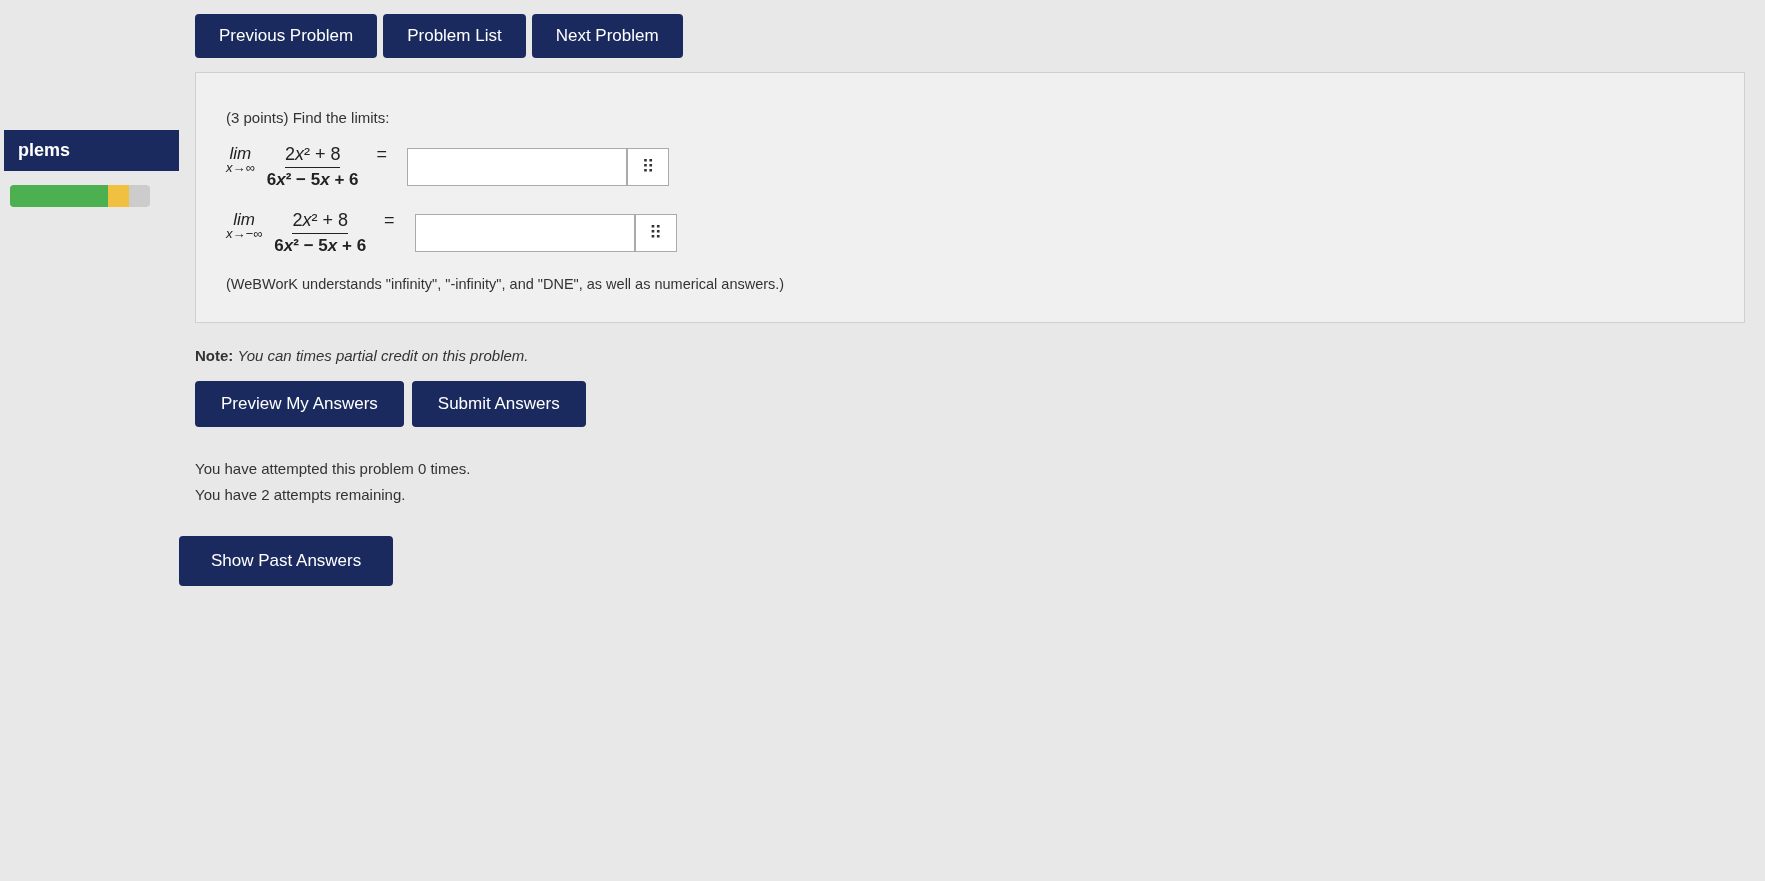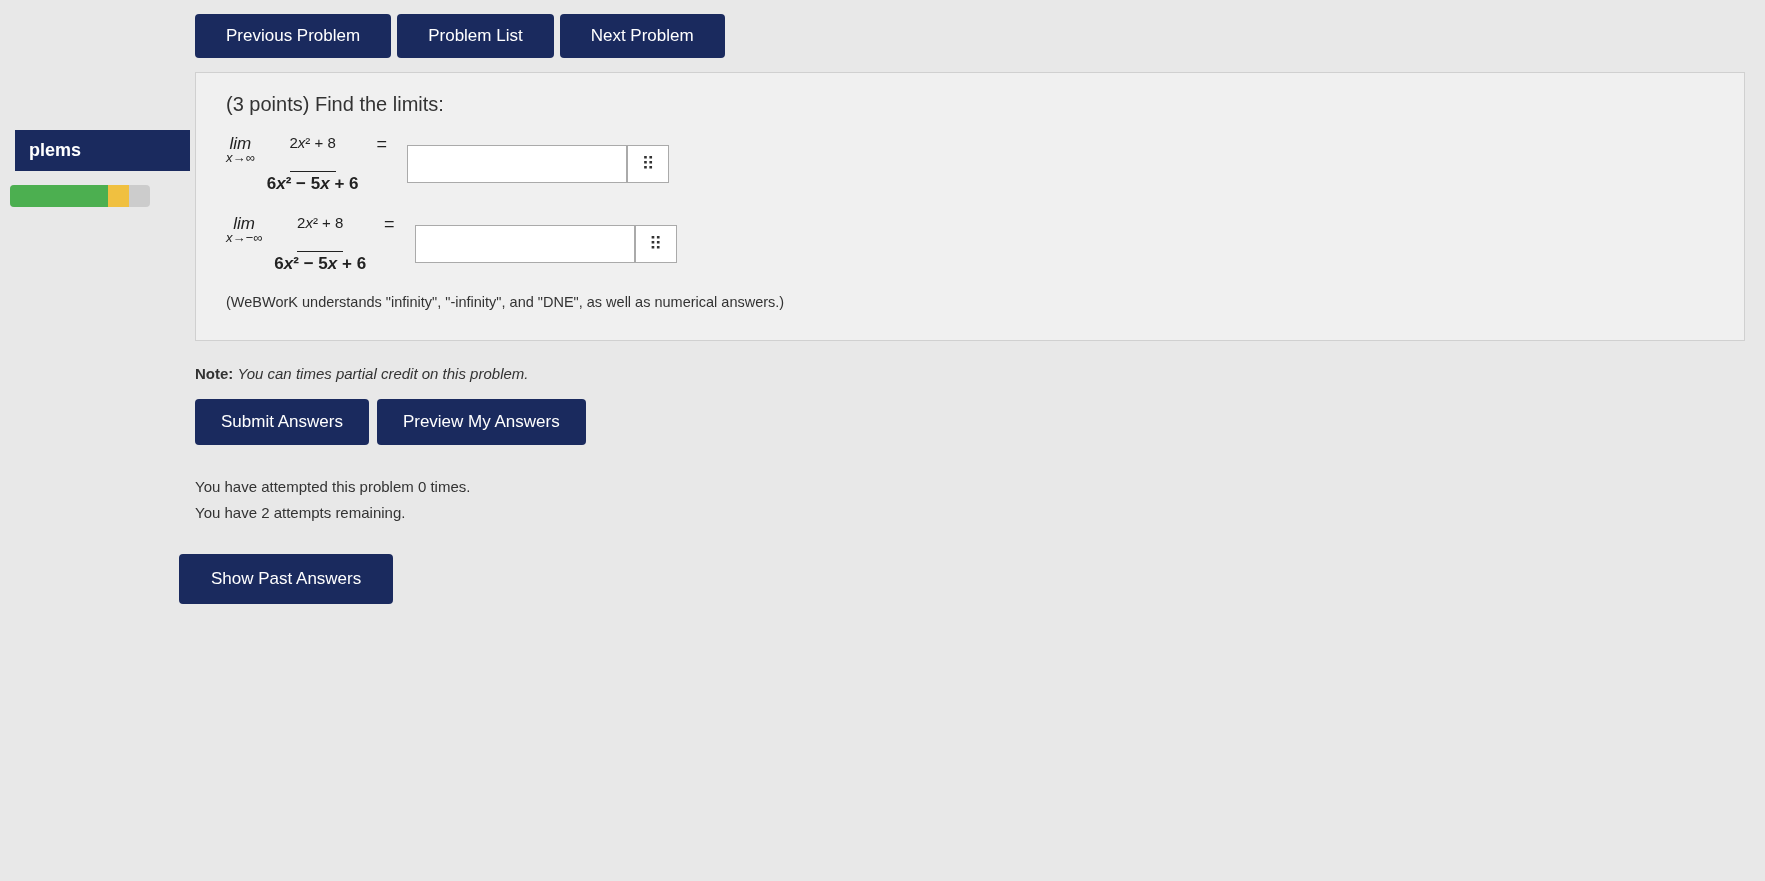--- a/index.html
+++ b/index.html
@@ -22,21 +22,21 @@
     }
 
     .sidebar-label {
       background-color: #1a2a5e;
       color: white;
       font-weight: bold;
       font-size: 18px;
       padding: 10px 14px;
       position: absolute;
       top: 130px;
-      left: 15px;
+      left: 4px;
       width: 100%;
     }
 
     .progress-bar-container {
       position: absolute;
       top: 185px;
       left: 10px;
       width: 140px;
       height: 22px;
       background-color: #ccc;
@@ -68,38 +68,39 @@
       gap: 6px;
       padding: 14px 20px;
       background-color: #e8e8e8;
     }
 
     .nav-btn {
       background-color: #1a2a5e;
       color: white;
       border: none;
       border-radius: 4px;
-      padding: 12px 31px;
+      padding: 12px 24px;
       font-size: 17px;
       cursor: pointer;
       font-weight: 500;
     }
 
     
     .problem-area {
       background-color: #f0f0f0;
       margin: 0 20px 0 20px;
       padding: 20px 30px 30px 30px;
       border: 1px solid #d0d0d0;
     }
 
     .problem-points {
-      font-size: 20px;
+      font-size: 15px;
       color: #333;
       margin-bottom: 18px;
+      margin-top: 16px;
     }
 
     
     .math-row {
       display: flex;
       align-items: center;
       margin-bottom: 20px;
       gap: 14px;
     }
 
@@ -131,23 +132,23 @@
 
     .fraction {
       display: inline-flex;
       flex-direction: column;
       align-items: center;
       margin: 0 4px;
     }
 
     .numerator {
       border-bottom: 1.5px solid #222;
-      padding-bottom: 20px;
+      padding-bottom: 2px;
       margin-bottom: 2px;
-      font-size: 15px;
+      font-size: 18px;
       white-space: nowrap;
     }
 
     .denominator {
       font-size: 17px;
       white-space: nowrap;
       font-weight: bold;
     }
 
     .equals-sign {
@@ -312,22 +313,22 @@
   </div>
 
   <div class="note-section">
     <span class="note-text">
       <strong>Note:</strong>
       <em>You can times partial credit on this problem.</em>
     </span>
   </div>
 
   <div class="action-buttons">
+    <button class="action-btn">Preview My Answers</button>
     <button class="action-btn">Submit Answers</button>
-    <button class="action-btn">Preview My Answers</button>
   </div>
 
   <div class="attempt-info">
     <div>You have attempted this problem 0 times.</div>
     <div>You have 2 attempts remaining.</div>
   </div>
 
   <div class="show-past-section">
     <button class="show-past-btn">Show Past Answers</button>
   </div>

